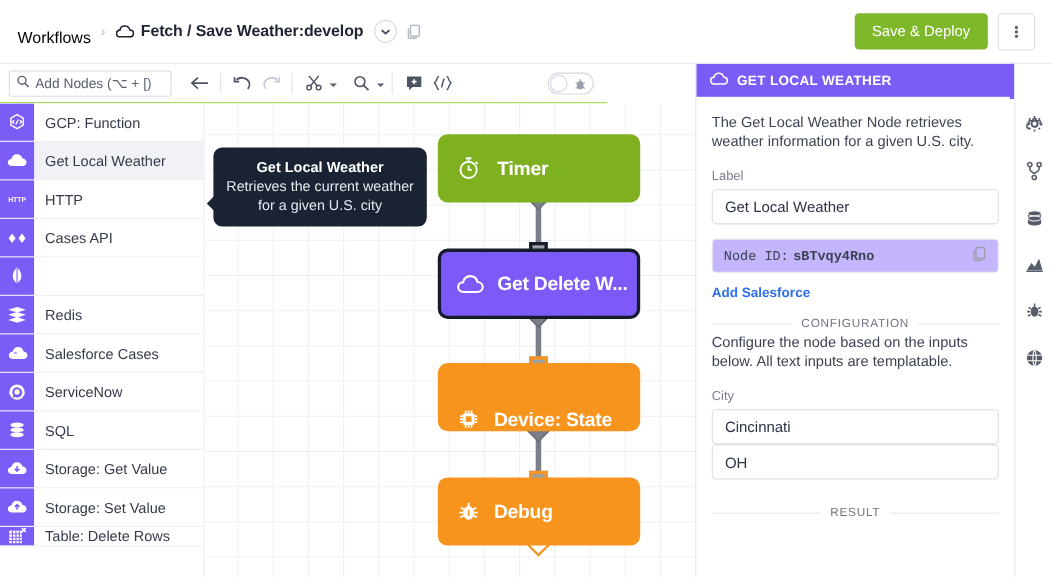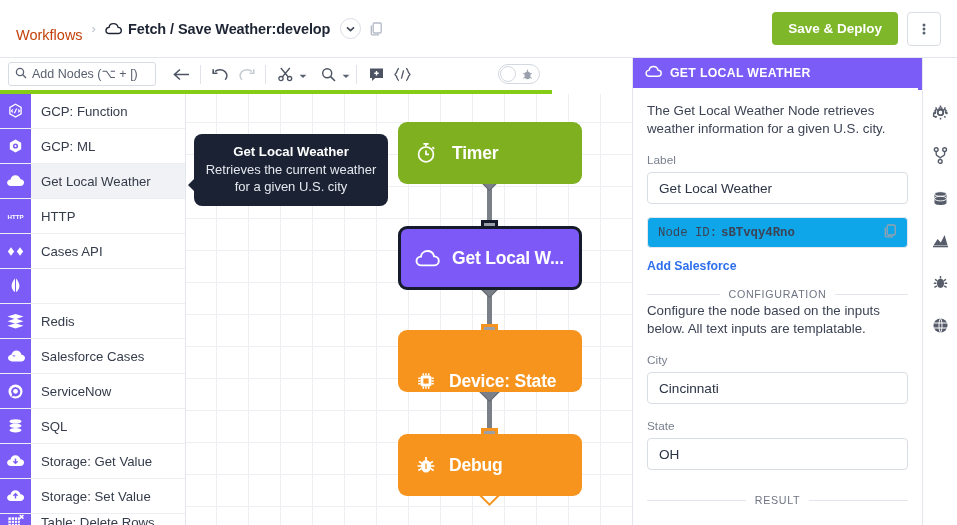--- a/index.html
+++ b/index.html
@@ -12,44 +12,44 @@
     -webkit-font-smoothing:antialiased;
   }
   .app { position:relative; width:957px; height:525px; }
 
   
   .topbar {
     position:absolute; top:0; left:0; width:957px; height:58px;
     background:#fff; border-bottom:1px solid #e3e6ec;
     display:flex; align-items:center; padding:0 16px;
   }
-  .crumb-root { color:#c2410c; font-size:14.5px;margin-top:13px; }
+  .crumb-root { color:#000000; font-size:14.5px;margin-top:13px; }
   .crumb-sep { color:#b9c0cc; font-size:13px; margin:0 9px; }
   .crumb-cloud { display:inline-flex; align-items:center; margin-right:6px; }
   .crumb-title { font-size:14.5px; font-weight:bold; color:#1d2433; letter-spacing:-.1px; }
   .crumb-drop {
     width:21px;height:21px;border-radius:50%;border:1px solid #d9dde5;
     display:inline-flex;align-items:center;justify-content:center;
     margin-left:10px; color:#4a5160; background:#fff;
   }
   .crumb-copy { margin-left:9px; color:#b2b9c5; display:inline-flex; }
   .topbar-right { margin-left:auto; display:flex; align-items:center; gap:9px; }
   .btn-deploy {
-    background:#7fb72b; color:#fff; font-weight:bold; font-size:13.5px;
+    background:#7fb72b; color:#fff; font-weight:normal; font-size:13.5px;
     border:none; border-radius:4px; padding:9px 16px; cursor:pointer;
   }
   .btn-kebab {
     width:34px;height:34px;border:1px solid #d9dde5;border-radius:4px;background:#fff;
     display:flex;align-items:center;justify-content:center;color:#5b6270;cursor:pointer;
   }
 
   
   .toolbar {
     position:absolute; top:58px; left:0; width:552px; height:36px;
-    background:#fff; border-bottom:4px solid #84cc16;
+    background:#fff; border-bottom:1px solid #84cc16;
     display:flex; align-items:center; padding:0 8px; gap:0;
   }
   .search-wrap {
     width:148px;height:24px;border:1px solid #d7dbe3;border-radius:3px;
     display:flex;align-items:center;padding:0 6px;gap:5px;background:#fff;
   }
   .search-wrap input {
     border:none;outline:none;font-family:"Liberation Sans",sans-serif;
     font-size:12.5px;color:#3b4252;width:100%;background:transparent;
   }
@@ -151,21 +151,21 @@
   }
   .panel-body { padding:14px 14px 0 14px; }
   .p-desc { font-size:13.3px; line-height:18px; color:#3c4354; }
   .fld-label { font-size:11.8px; color:#787f8d; margin:15px 0 5px; }
   .fld {
     width:100%; height:32px; border:1px solid #d9dde5; border-radius:4px;
     padding:0 11px; font-family:"Liberation Sans",sans-serif; font-size:13.6px;
     color:#2b3445; outline:none; background:#fff;
   }
   .nodeid {
-    margin-top:13px; height:31px; background:#0ea5e9; border:1px solid #e4e7ed;
+    margin-top:13px; height:31px; background:#c4b5fd; border:1px solid #e4e7ed;
     border-radius:4px; display:flex; align-items:center; padding:0 10px;
     font-family:"Liberation Mono", monospace; font-size:12.3px; color:#3c4354;
   }
   .nodeid .val { font-weight:bold; margin-left:4px; }
   .nodeid .cp { margin-left:auto; color:#9aa1ad; }
   .link { display:inline-block; margin-top:11px; color:#2f6fed; font-size:12.3px; font-weight:bold; cursor:pointer;}
   .divider { display:flex; align-items:center; gap:9px; margin-top:15px; color:#6e7483; font-size:10.7px; letter-spacing:.7px;}
   .divider:before,.divider:after{ content:""; height:1px; background:#e2e5eb; flex:1; }
   .p-sub { margin-top:2px; font-size:13.3px; line-height:18px; color:#3c4354; }
   .result-cut { margin-top:24px; }
@@ -312,30 +312,20 @@
     <div id="node-rows">
         <div class="node-row first">
           <div class="node-ico">
             <svg width="17" height="17" viewBox="0 0 17 17">
               <path d="M8.5 1.2l5.6 3.2v6.4L8.5 14 2.9 10.8V4.4z" fill="none" stroke="#fff" stroke-width="1.3"></path>
               <path d="M5.9 6.4L4.4 7.9l1.5 1.5M11.1 6.4l1.5 1.5-1.5 1.5M7.4 10.2L9.6 5.6" stroke="#fff" stroke-width="1.2" fill="none"></path>
             </svg>
           </div>
           <div class="node-lbl">GCP: Function</div>
         </div>
-        <div class="node-row">
-          <div class="node-ico">
-            <svg width="17" height="17" viewBox="0 0 17 17">
-              <path d="M8.5 1.4l5.7 3.3v6.6L8.5 14.6 2.8 11.3V4.7z" fill="#fff"></path>
-              <circle cx="8.5" cy="8" r="2.6" fill="#7c5cf6"></circle>
-              <circle cx="8.5" cy="8" r="1.1" fill="#fff"></circle>
-            </svg>
-          </div>
-          <div class="node-lbl">GCP: ML</div>
-        </div>
         <div class="node-row sel">
           <div class="node-ico">
             <svg width="19" height="14" viewBox="0 0 19 14">
               <path d="M4.8 12h9.5c2.2 0 3.8-1.5 3.8-3.4 0-1.9-1.6-3.3-3.6-3.4C14 2.9 12 1.2 9.4 1.2 6.9 1.2 4.8 3 4.6 5.4 2.6 5.6 1.1 7 1.1 8.7c0 1.9 1.6 3.3 3.7 3.3z" fill="#fff"></path>
             </svg>
           </div>
           <div class="node-lbl">Get Local Weather</div>
         </div>
         <div class="node-row">
           <div class="node-ico">
@@ -459,21 +449,21 @@
       </span>
       <span>Timer</span>
     </div>
 
     <div class="gnode weather">
       <span class="gi">
         <svg width="25" height="19" viewBox="0 0 25 19">
             <path d="M6.2 16.4h12.6c2.9 0 5-2 5-4.5 0-2.5-2.1-4.4-4.7-4.5C18.4 4.2 15.8 2 12.4 2 9.1 2 6.3 4.4 6 7.6 3.4 7.8 1.5 9.7 1.5 12c0 2.5 2.1 4.4 4.7 4.4z" fill="none" stroke="#fff" stroke-width="1.9"></path>
           </svg>
       </span>
-      <span>Get Local W...</span>
+      <span>Get Delete W...</span>
     </div>
 
     <div class="gnode device">
       <span class="gi">
         <svg width="22" height="22" viewBox="0 0 22 22">
             <rect x="5.6" y="5.6" width="10.8" height="10.8" rx="2" fill="#fff"></rect>
             <rect x="8.4" y="8.4" width="5.2" height="5.2" fill="#f7941e"></rect>
             <path d="M8.3 3.2v2.4M11 3.2v2.4M13.7 3.2v2.4M8.3 16.4v2.4M11 16.4v2.4M13.7 16.4v2.4M3.2 8.3h2.4M3.2 11h2.4M3.2 13.7h2.4M16.4 8.3h2.4M16.4 11h2.4M16.4 13.7h2.4" stroke="#fff" stroke-width="1.5"></path>
           </svg>
       </span>
@@ -528,21 +518,20 @@
 
       <div class="divider">
         <span>CONFIGURATION</span>
       </div>
 
       <div class="p-sub">Configure the node based on the inputs below. All text inputs are templatable.</div>
 
       <div class="fld-label">City</div>
       <input class="fld" type="text" value="Cincinnati" style="">
 
-      <div class="fld-label">State</div>
       <input class="fld" type="text" value="OH" style="">
 
       <div class="divider result-cut">
         <span>RESULT</span>
       </div>
     </div>
   </div>
 
   <div class="rail-strip"></div>
   <div class="rail">

